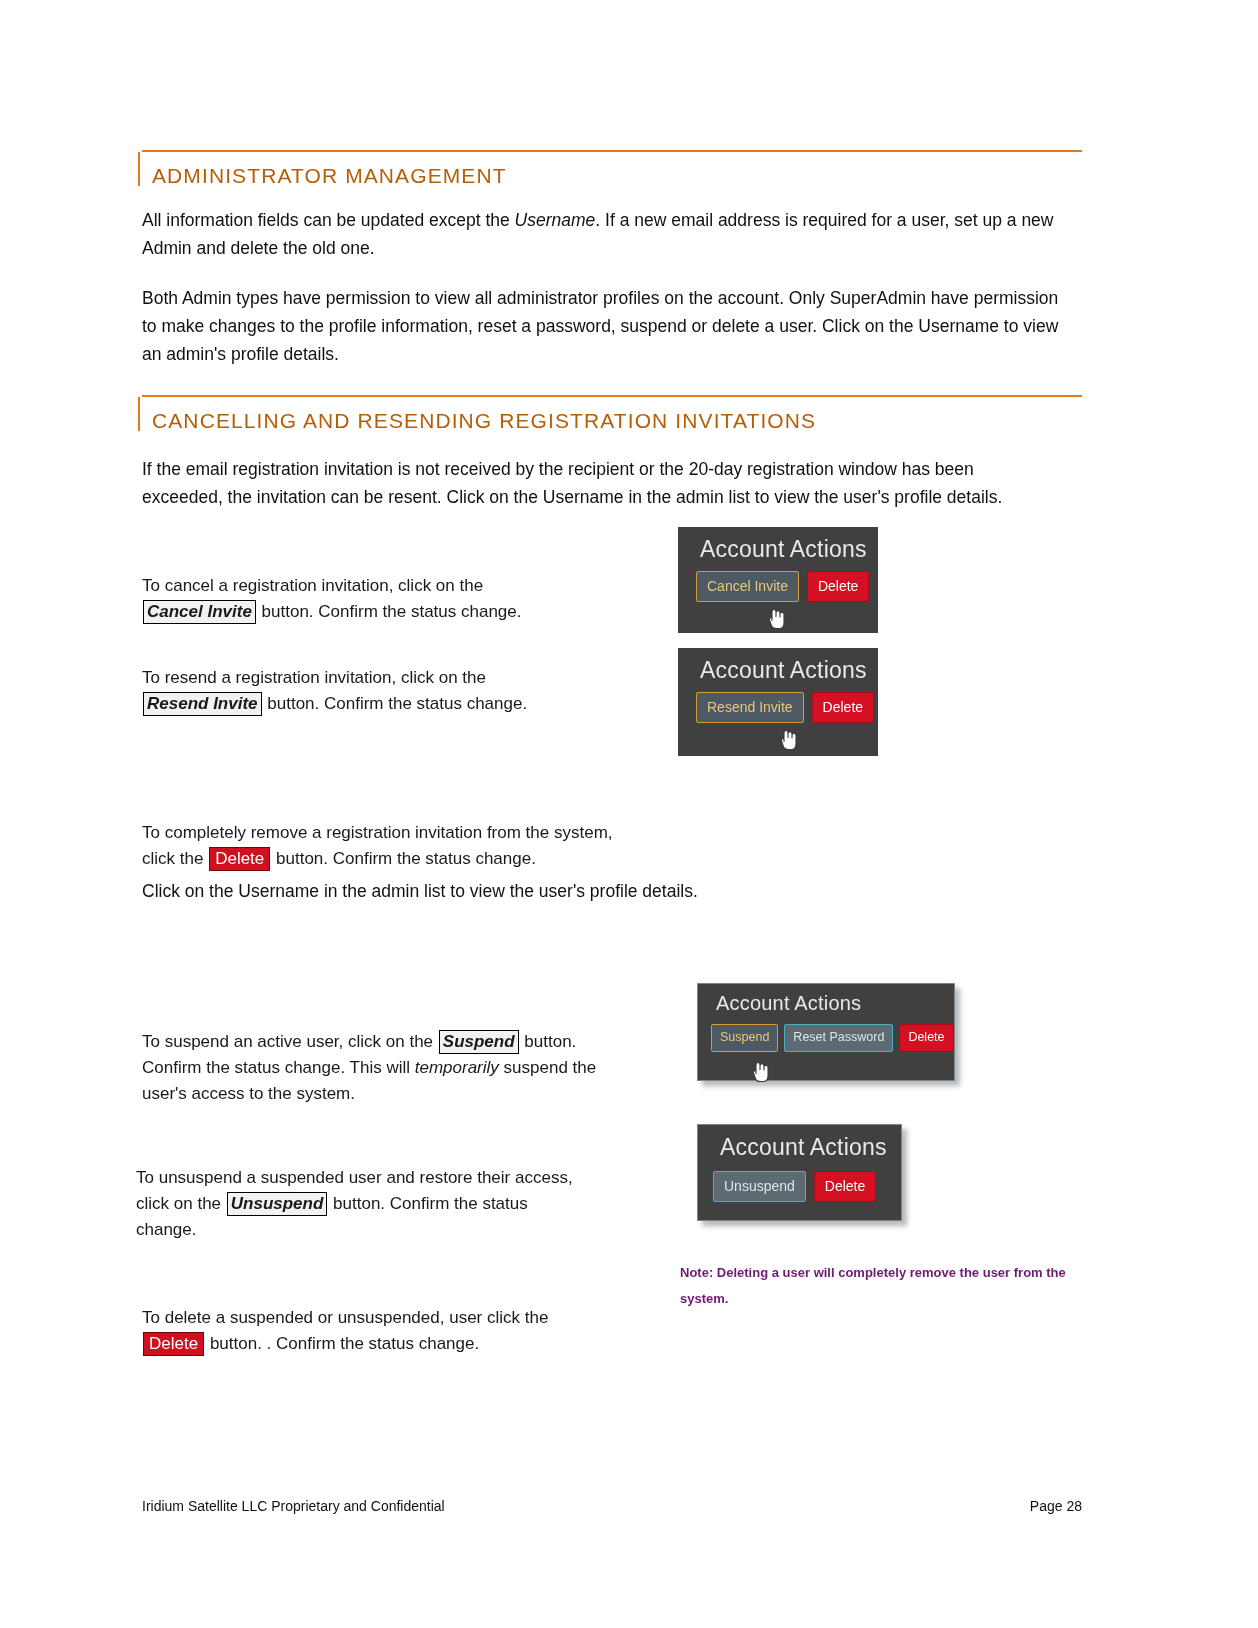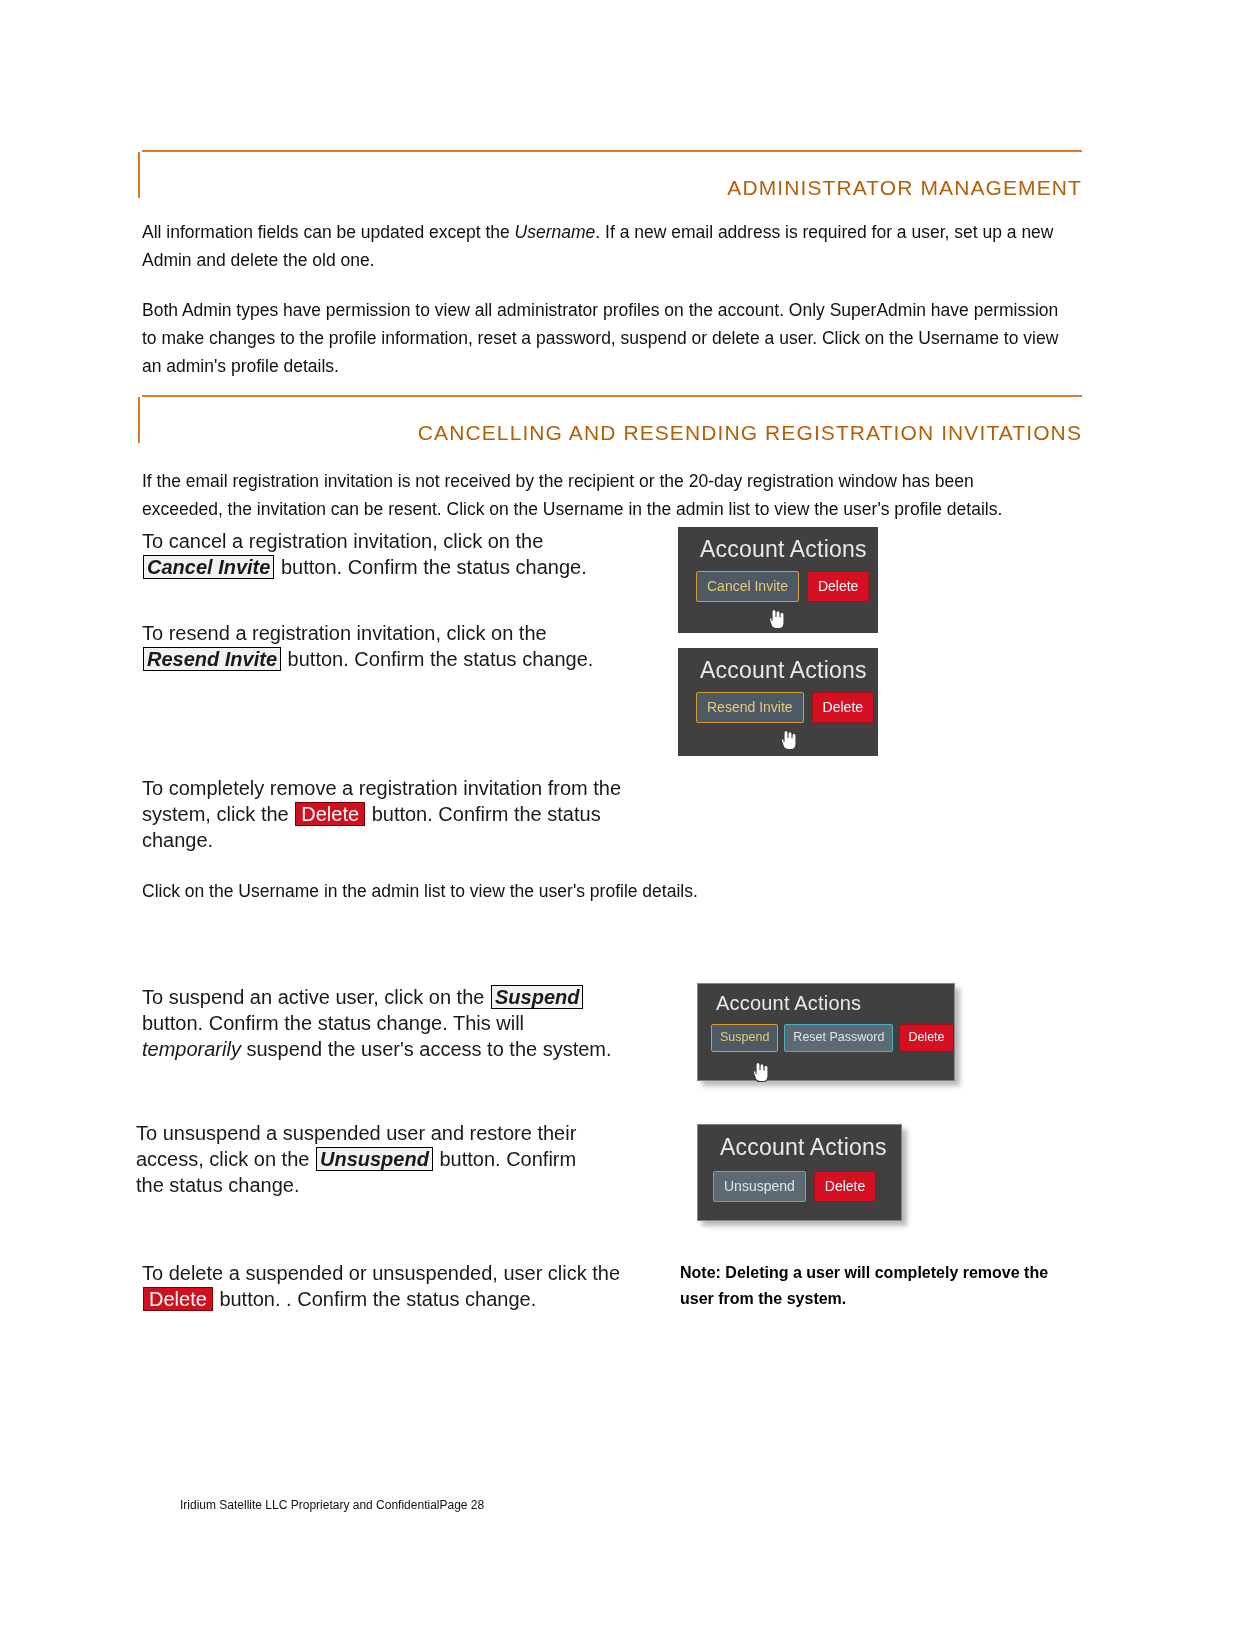--- a/index.html
+++ b/index.html
@@ -19,24 +19,23 @@
     position: absolute;
     left: 0; top: 0;
     width: 1258px;
     height: 1628px;
   }
 
   
   .heading-block {
     position: relative;
     border-top: 2px solid #e07a1f;
-    padding-top: 24px;
+    padding-top: 12px;
     padding-left: 10px;
     margin-bottom: 22px;
-    text-align: right;
   }
   .heading-block::before {
     content: "";
     position: absolute;
     left: -4px;
     top: 0px;
     bottom: 2px;
     width: 2px;
     background: #e07a1f;
   }
@@ -73,22 +72,23 @@
     display: inline-block;
     border: 1px solid #7a0000;
     background: #cf1020;
     color: #ffffff;
     padding: 0px 5px;
     line-height: 22px;
     margin: 0 1px;
   }
   .col-left {
     width: 540px;
-    font-size: 20px;
+    font-size: 17px;
     line-height: 26px;
+    margin-top: 45px;
   }
 
   
   .panel {
     position: absolute;
     background: #404040;
     box-sizing: border-box;
   }
   .panel.shadowed {
     box-shadow: 5px 5px 5px rgba(0,0,0,0.28);
@@ -139,37 +139,36 @@
   
   .cursor {
     position: absolute;
     width: 22px;
     height: 26px;
     pointer-events: none;
   }
 
   
   .note {
-    font-size: 16px;
+    font-size: 13px;
     line-height: 26px;
     font-weight: bold;
-    color: #000000;
+    color: #701a75;
   }
 
   
   .footer {
     position: absolute;
     left: 142px;
     top: 1498px;
     width: 940px;
     display: flex;
-    justify-content: flex-start;
-    font-size: 12px;
+    justify-content: space-between;
+    font-size: 14px;
     color: #111;
-    margin-left: 38px;
   }
 </style>
 </head>
 <body>
 
 <div class="page">
 
   <div style="position:absolute; left:142px; top:150px; width:940px;">
 
     <div class="heading-block">

